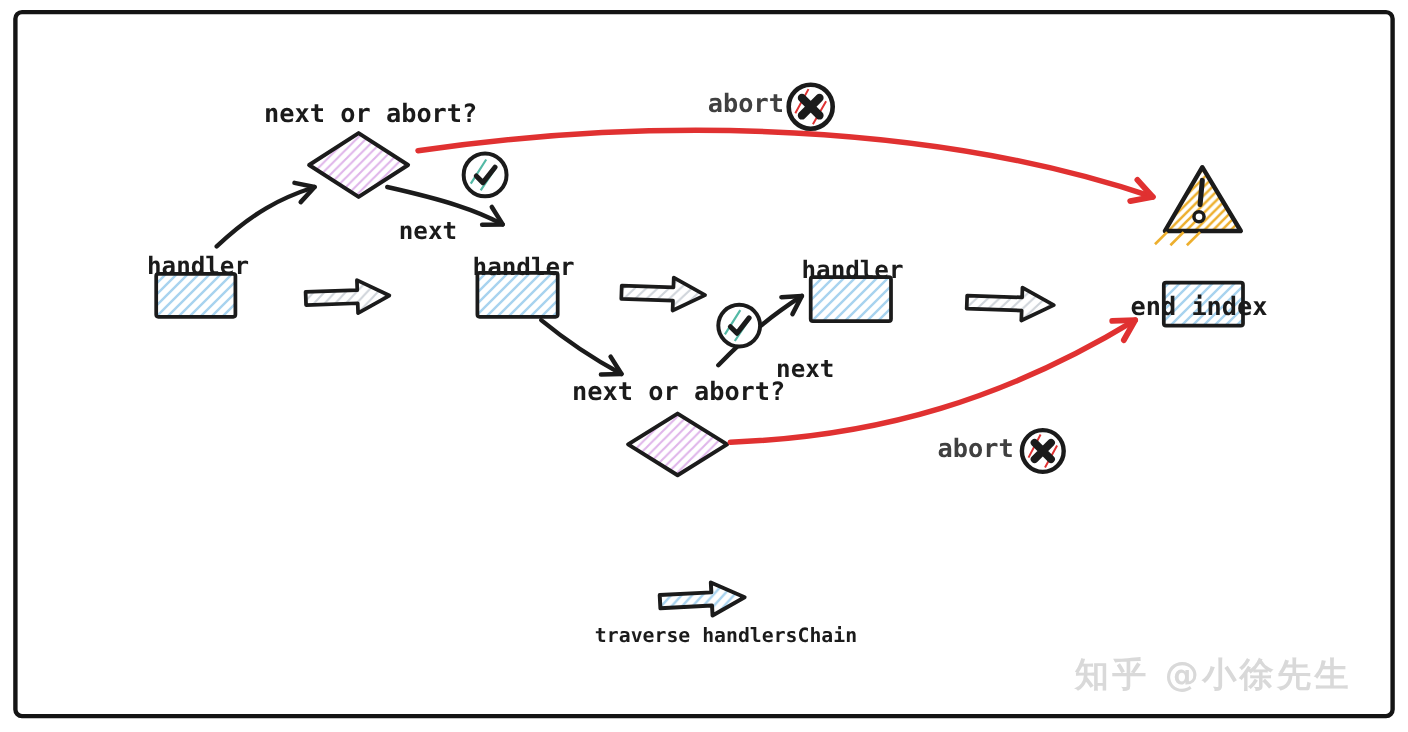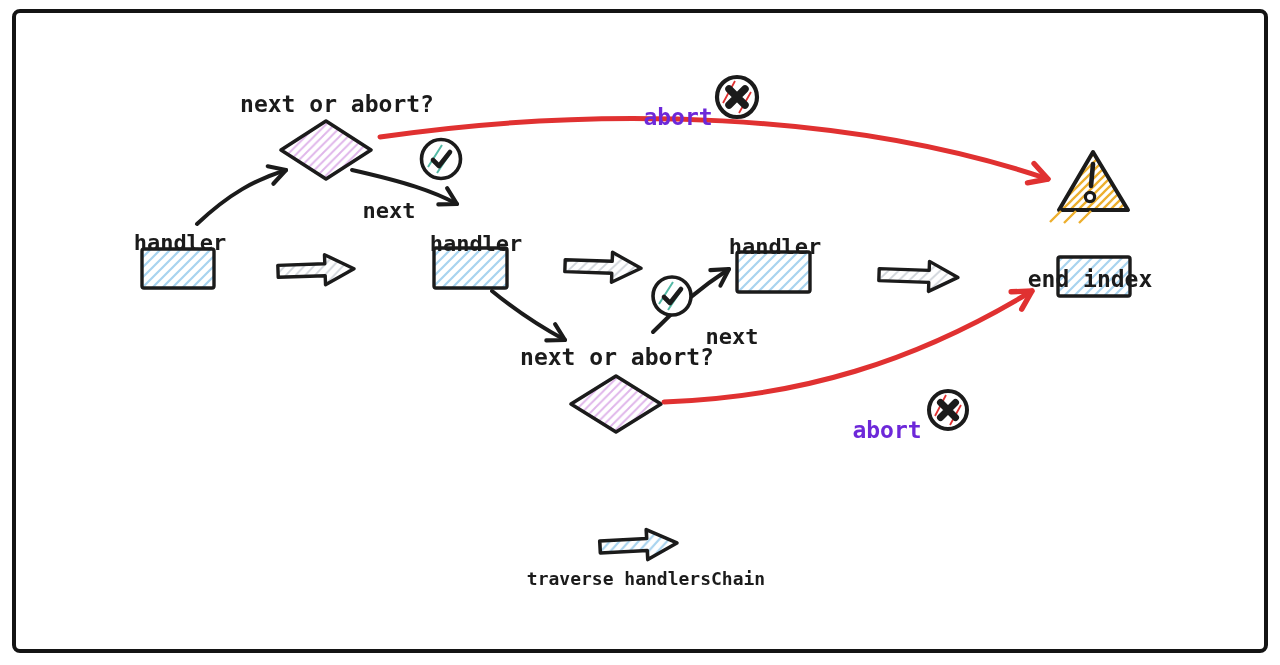--- a/index.html
+++ b/index.html
@@ -7,21 +7,21 @@
          font-family:"DejaVu Sans Mono", monospace;padding-left:27px;}
   .frame{position:absolute;left:12px;top:9px;width:1256px;height:644px;
          border:4px solid #141414;border-radius:8px;box-sizing:border-box;background:#fff;}
   .art{position:absolute;left:0;top:0;}
   .lbl{position:absolute;font-family:"DejaVu Sans Mono", monospace;font-weight:bold;
        color:#1b1b1b;white-space:nowrap;transform:translateX(-50%);line-height:1.1;}
   .fs18{font-size:18px;}
   .fs22{font-size:22px;margin-top:20px;}
   .fs23{font-size:23px;}
   .fs30{font-size:31px;}
-  .red{color:#6d28d9;margin-top:22px;}
+  .red{color:#404040;}
   .water{font-family:"DejaVu Sans", sans-serif;color:#d9d9d9;font-weight:bold;letter-spacing:3px;}
 </style>
 </head>
 <body>
 
 <div class="stage">
 
   <div class="frame"></div>
 
   <svg class="art" width="1280" height="665" viewBox="0 0 1280 665">
@@ -105,16 +105,17 @@
   <div class="lbl fs22" style="left:476px;top:212px;">handler</div>
   <div class="lbl fs22" style="left:775px;top:215px;">handler</div>
   <div class="lbl fs23" style="left:1090px;top:223px;margin-top:44px;">end index</div>
 
   <div class="lbl fs22" style="left:389px;top:179px;">next</div>
   <div class="lbl fs22" style="left:732px;top:305px;">next</div>
 
   <div class="lbl fs23" style="left:617px;top:345px;">next or abort?</div>
   <div class="lbl fs23 red" style="left:887px;top:396px;">abort</div>
 
-  <div class="lbl fs18" style="left:646px;top:569px;">traverse handlersChain</div>
+  <div class="lbl fs18" style="left:660px;top:569px;">traverse handlersChain</div>
 
+  <div class="lbl fs30 water" style="left:1103px;top:597px;">知乎 @小徐先生</div>
 
 </div>
 
 </body></html>

